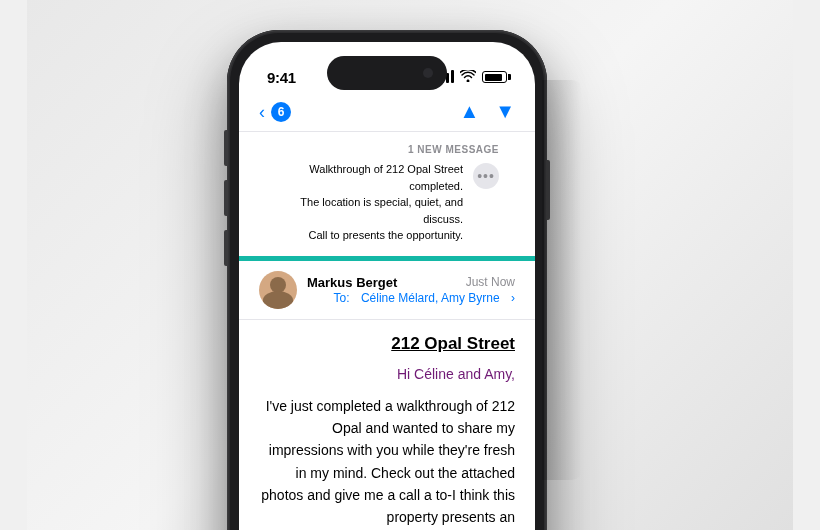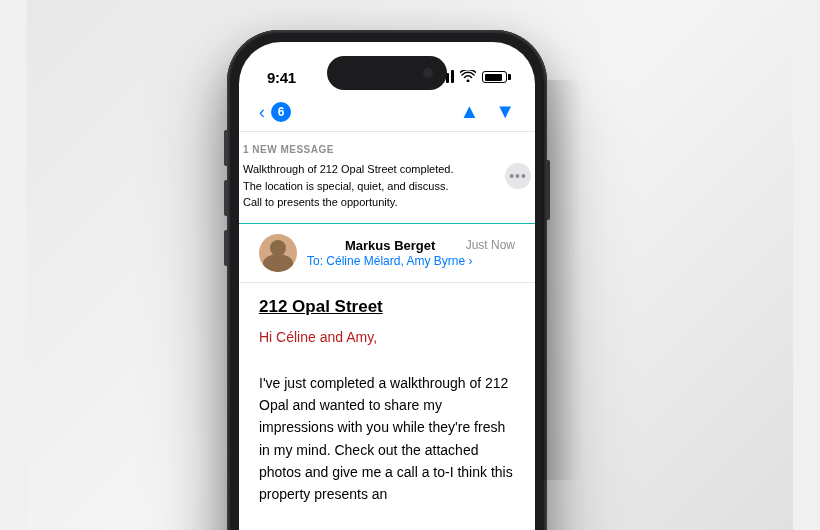--- a/index.html
+++ b/index.html
@@ -13,20 +13,21 @@
       justify-content: center;
       font-family: -apple-system, BlinkMacSystemFont, 'SF Pro Text', 'Helvetica Neue', sans-serif;
       overflow: hidden;
     }
 
     .scene {
       position: relative;
       width: 766px;
       height: 530px;
       background: linear-gradient(135deg, #e8e8e8 0%, #f5f5f5 50%, #e0e0e0 100%);
+      text-align: right;
     }
 
     
     .phone {
       position: absolute;
       left: 200px;
       top: 30px;
       width: 320px;
       height: 620px;
       background: #1c1c1e;
@@ -212,22 +213,22 @@
 
     
     .divider {
       height: 1px;
       background: #e5e5ea;
       margin: 0 0;
     }
 
     
     .notification-area {
-      padding: 12px 4px;
-      border-bottom: 1px solid #14b8a6;
+      padding: 12px 36px;
+      border-bottom: 5px solid #14b8a6;
     }
 
     .new-message-label {
       font-size: 10px;
       font-weight: 600;
       color: #8e8e93;
       letter-spacing: 0.5px;
       text-transform: uppercase;
       margin-bottom: 6px;
     }
@@ -304,21 +305,20 @@
     }
 
     .sender-info {
       flex: 1;
     }
 
     .sender-name-row {
       display: flex;
       align-items: center;
       justify-content: space-between;
-      margin-left: 38px;
     }
 
     .sender-name {
       font-size: 13px;
       font-weight: 600;
       color: #000;
     }
 
     .sender-time {
       font-size: 12px;
@@ -326,40 +326,41 @@
     }
 
     .sender-to {
       font-size: 12px;
       color: #8e8e93;
       margin-top: 1px;
     }
 
     .sender-to span {
       color: #007AFF;
+      margin-left: 8px;
     }
 
     
     .email-body {
       padding: 14px 20px;
     }
 
     .email-subject {
       font-size: 17px;
       font-weight: 700;
       color: #000;
       margin-bottom: 10px;
       text-decoration: underline;
       text-decoration-color: #000;
     }
 
     .email-greeting {
       font-size: 14px;
-      color: #b91c1c;
-      margin-bottom: 24px;
+      color: #701a75;
+      margin-bottom: 10px;
       line-height: 1.5;
     }
 
     .email-paragraph {
       font-size: 14px;
       color: #000;
       line-height: 1.6;
     }
 
     

